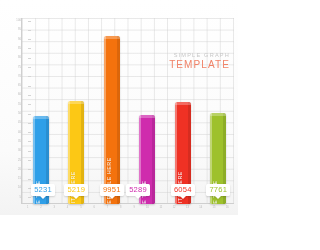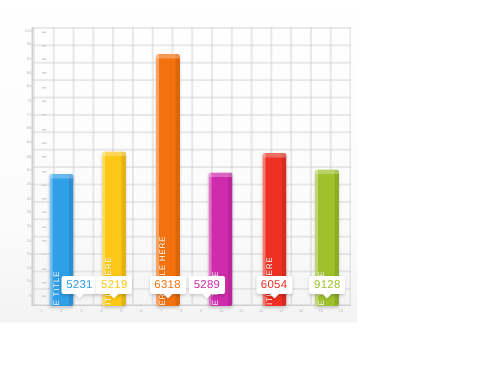--- a/index.html
+++ b/index.html
@@ -278,21 +278,25 @@
           <div class="face" style="background: rgb(158, 193, 44);"></div>
           <div class="hl"></div>
           <div class="sh"></div>
           <div class="top-sheen"></div>
           <div class="bar-label">SOME TITLE</div>
         </div>
       </div>
     </div>
 
   <div class="tags">
-      <div class="tag" style="left: 20px; width: 24px; color: rgb(47, 159, 232);">5231</div>
+      <div class="tag" style="left: 10px; width: 24px; color: rgb(47, 159, 232);">5231</div>
       <div class="tag" style="left: 43.25px; width: 24px; color: rgb(252, 200, 21);">5219</div>
-      <div class="tag" style="left: 78.75px; width: 24px; color: rgb(244, 114, 13);">6318</div>
+      <div class="tag" style="left: 78.75px; width: 24px; color: rgb(244, 114, 13);">9951</div>
       <div class="tag" style="left: 105px; width: 24px; color: rgb(207, 44, 173);">5289</div>
       <div class="tag" style="left: 149.75px; width: 24px; color: rgb(239, 49, 36);">6054</div>
-      <div class="tag" style="left: 185.25px; width: 24px; color: rgb(158, 193, 44);">9128</div>
+      <div class="tag" style="left: 185.25px; width: 24px; color: rgb(158, 193, 44);">7761</div>
     </div>
 
+  <div class="heading">
+    <div class="sub">SIMPLE GRAPH</div>
+    <div class="main">TEMPLATE</div>
+  </div>
 </div>
 
 </body></html>

